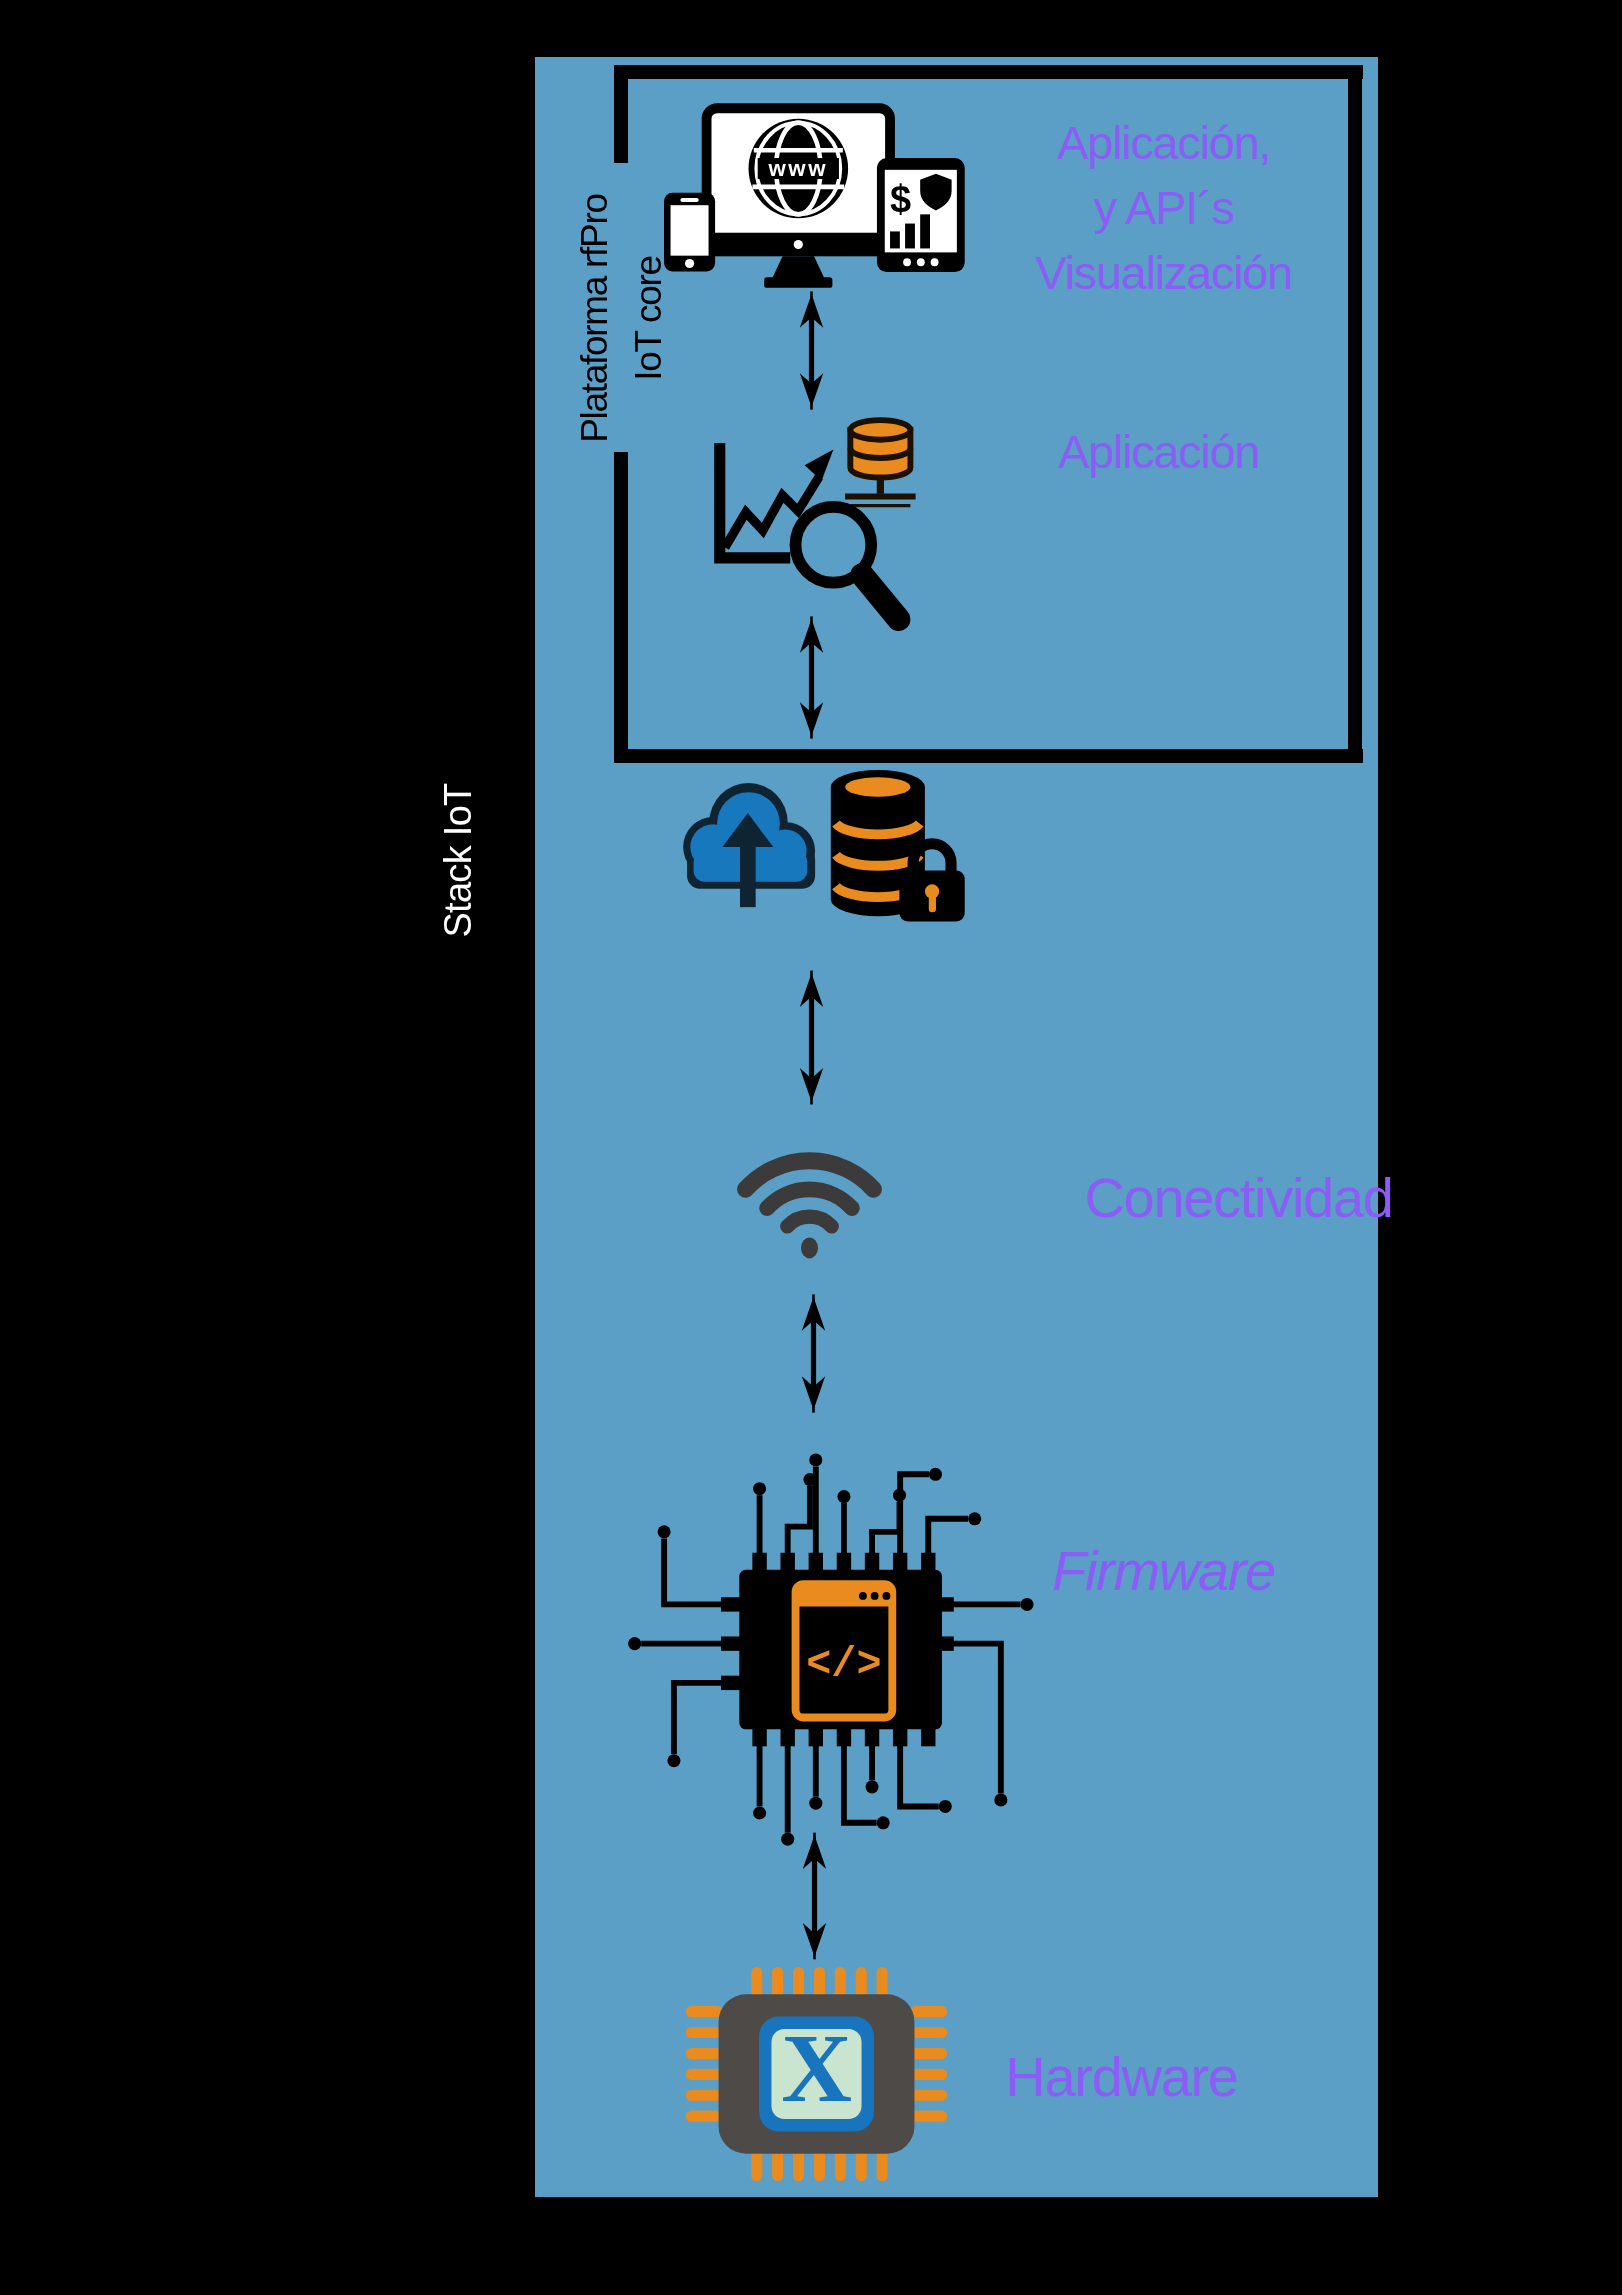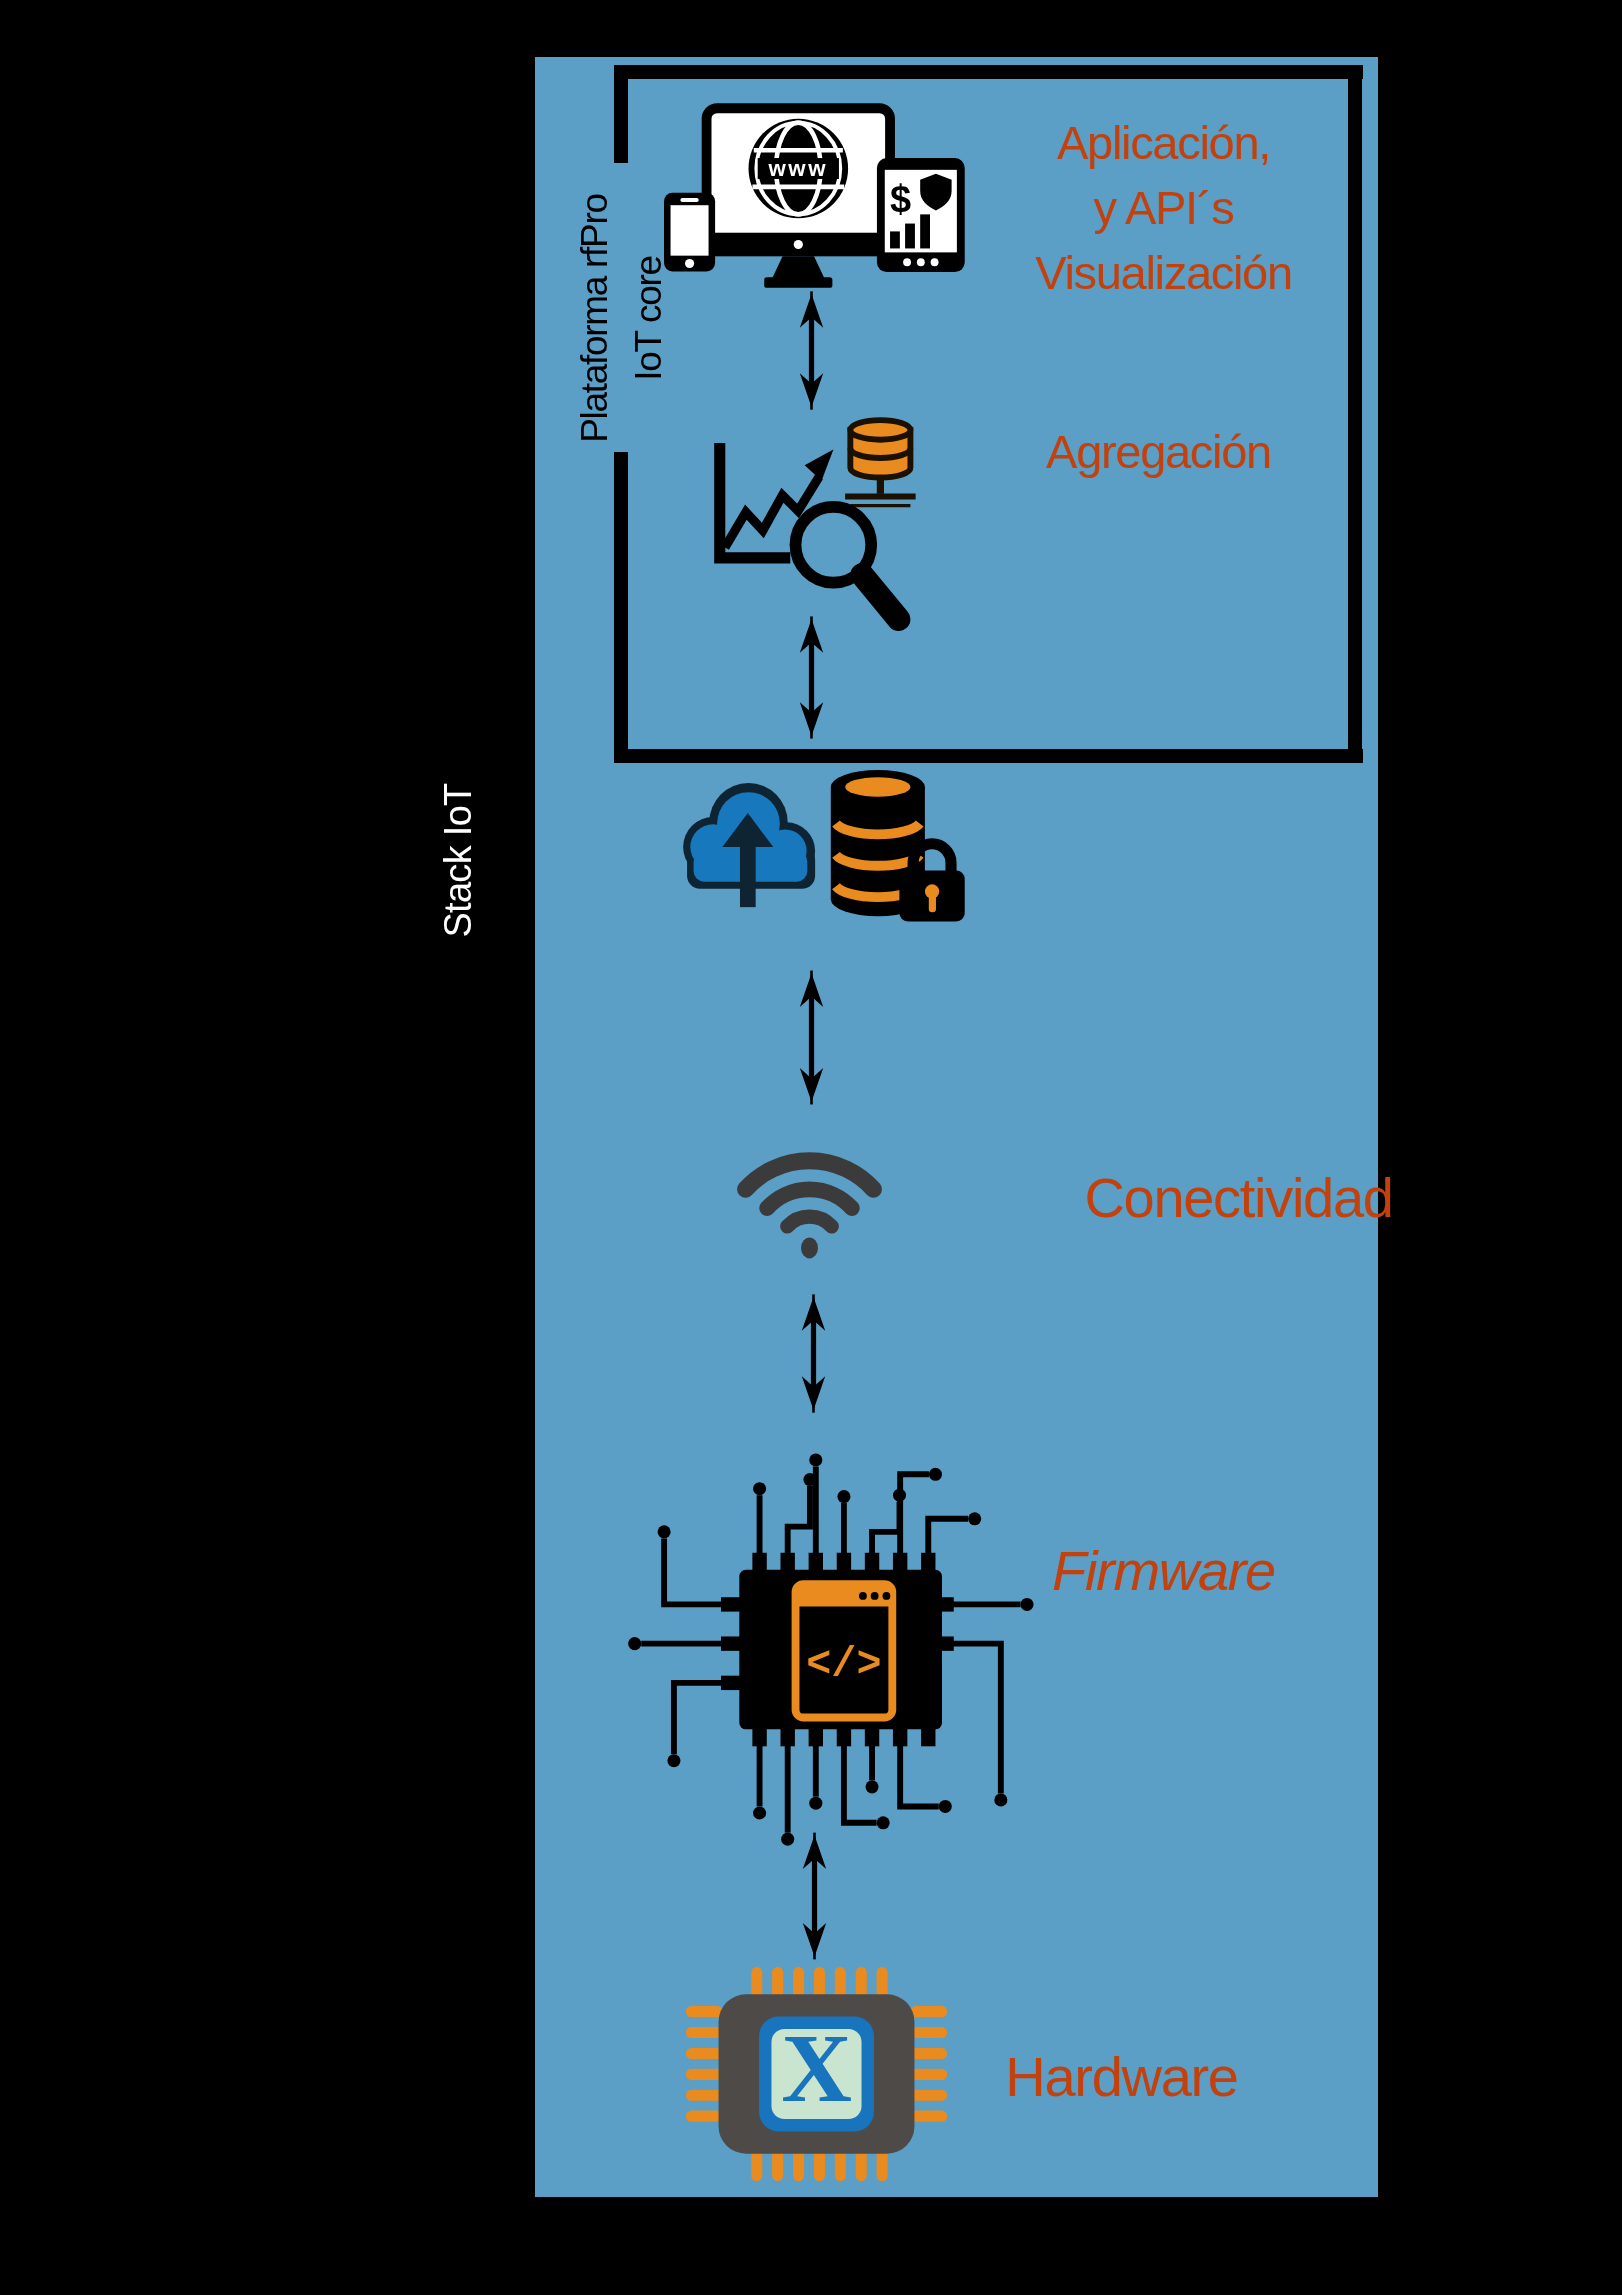--- a/index.html
+++ b/index.html
@@ -11,21 +11,21 @@
   
   .rot{position:absolute;display:flex;align-items:center;justify-content:center;
        transform:rotate(-90deg);white-space:nowrap;}
   .stack-title{width:275px;height:59px;left:321px;top:831px;color:#fff;
        font-size:38px;letter-spacing:-0.7px;}
   .platform-label{width:406px;height:111px;left:418px;top:263px;color:#000;
        font-size:37px;letter-spacing:-1.3px;line-height:54px;text-align:center;
        flex-direction:column;}
   .platform-label span{display:block;}
   
-  .lbl{position:absolute;width:419px;color:#c2410c;text-align:center;
+  .lbl{position:absolute;width:419px;color:#8b5cf6;text-align:center;
        font-size:56px;letter-spacing:-1.3px;line-height:65px;}
   .lbl.multi{font-size:47px;}
   .arrow{position:absolute;}
   svg{display:block;}
 </style>
 </head>
 <body>
 
 <div class="canvas">
 
@@ -113,21 +113,21 @@
     <path d="M22 52 V228 H130" fill="none" stroke="#000" stroke-width="17"></path>
 
     <polyline points="30,212 62,158 88,186 118,132 142,156 174,104" fill="none" stroke="#000" stroke-width="14"></polyline>
     <polygon points="196,62 152,86 178,110" fill="#000"></polygon>
 
     <circle cx="196" cy="208" r="58" fill="none" stroke="#000" stroke-width="18"></circle>
     <line x1="240" y1="254" x2="296" y2="322" stroke="#000" stroke-width="36" stroke-linecap="round"></line>
   </svg>
 
   <div class="lbl multi" style="left:949px;top:419px;">
-    <span style="display:block">Agregación</span>
+    <span style="display:block">Aplicación</span>
   </div>
 
   <svg class="arrow" style="left:792px;top:616px;" width="39" height="123" viewBox="0 0 60 188">
     <line x1="30" y1="0" x2="30" y2="188" stroke="#000" stroke-width="4"></line>
     <rect x="26" y="30" width="8" height="128" fill="#000"></rect>
     <polygon points="30,4 48,56 30,40 12,56" fill="#000"></polygon>
     <polygon points="30,184 48,132 30,148 12,132" fill="#000"></polygon>
   </svg>
 
   <svg class="abs" style="left:674px;top:767px;" width="294" height="164" viewBox="0 0 450 250">

